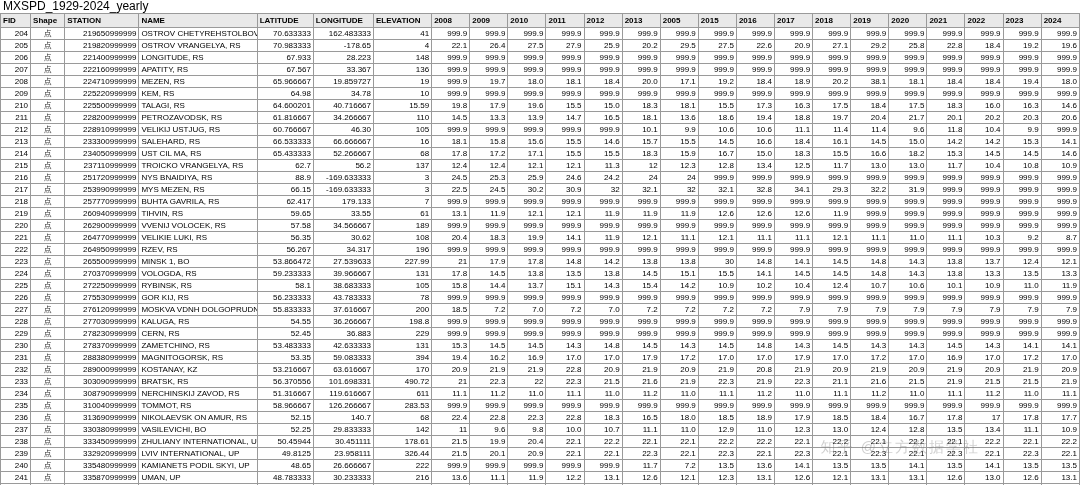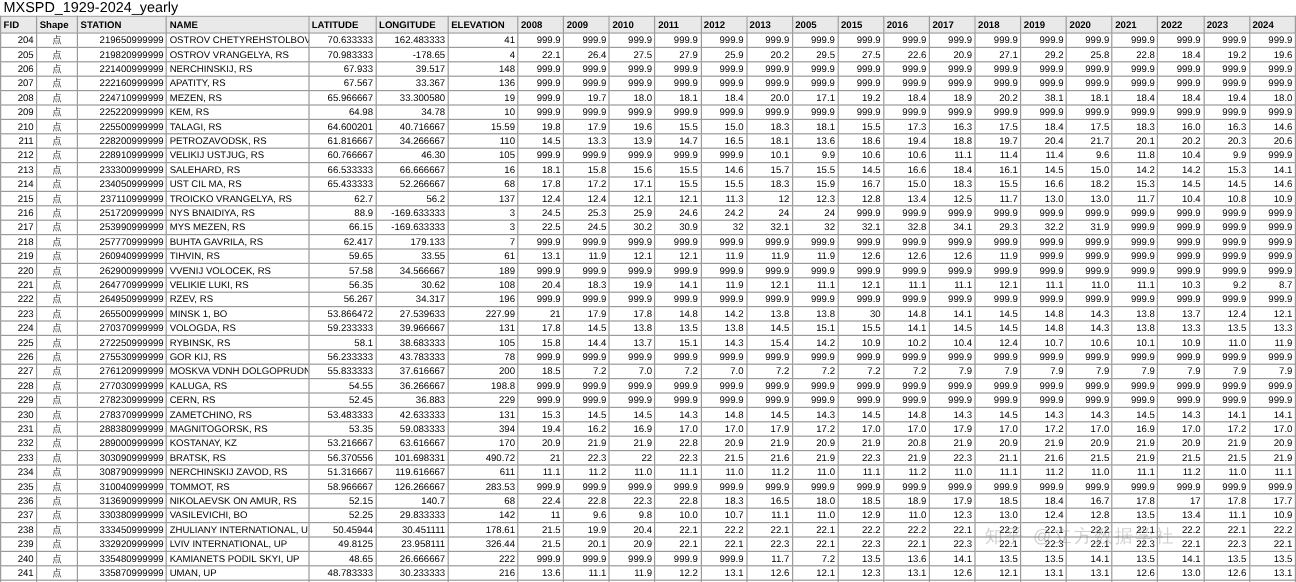--- a/index.html
+++ b/index.html
@@ -184,23 +184,23 @@
           <td class="num">25.8</td>
           <td class="num">22.8</td>
           <td class="num">18.4</td>
           <td class="num">19.2</td>
           <td class="num">19.6</td>
         </tr>
         <tr>
           <td class="num">206</td>
           <td class="shape">点</td>
           <td class="num">221400999999</td>
-          <td class="lft">NERCHINSKIJ, RS</td>
+          <td class="lft">LONGITUDE, RS</td>
           <td class="num">67.933</td>
-          <td class="num">39.517</td>
+          <td class="num">28.223</td>
           <td class="num">148</td>
           <td class="num">999.9</td>
           <td class="num">999.9</td>
           <td class="num">999.9</td>
           <td class="num">999.9</td>
           <td class="num">999.9</td>
           <td class="num">999.9</td>
           <td class="num">999.9</td>
           <td class="num">999.9</td>
           <td class="num">999.9</td>
@@ -238,21 +238,21 @@
           <td class="num">999.9</td>
           <td class="num">999.9</td>
           <td class="num">999.9</td>
         </tr>
         <tr>
           <td class="num">208</td>
           <td class="shape">点</td>
           <td class="num">224710999999</td>
           <td class="lft">MEZEN, RS</td>
           <td class="num">65.966667</td>
-          <td class="num">33.300580</td>
+          <td class="num">19.859727</td>
           <td class="num">19</td>
           <td class="num">999.9</td>
           <td class="num">19.7</td>
           <td class="num">18.0</td>
           <td class="num">18.1</td>
           <td class="num">18.4</td>
           <td class="num">20.0</td>
           <td class="num">17.1</td>
           <td class="num">19.2</td>
           <td class="num">18.4</td>

